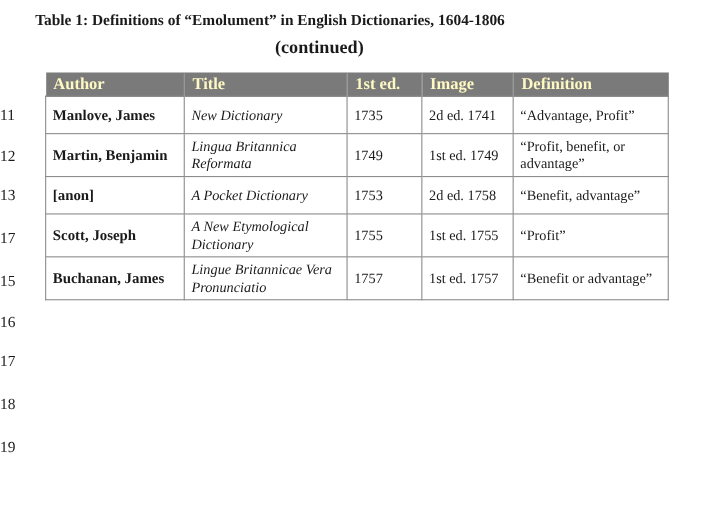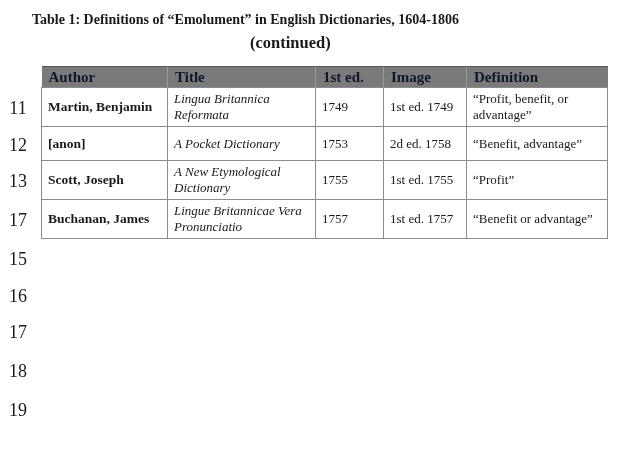--- a/index.html
+++ b/index.html
@@ -7,27 +7,27 @@
          font-family: "Liberation Serif", "DejaVu Serif", serif; color: #1a1a1a; }
   .caption { position: absolute; left: 0; width: 640px; top: 12px; text-align: left; }
   .caption .line1 { position: absolute; left: 32px; top: 0; font-weight: bold; font-size: 14px; white-space: nowrap; }
   .caption .line2 { position: absolute; left: 250px; top: 21px; font-weight: bold; font-size: 16.5px; white-space: nowrap; }
   table { position: absolute; left: 41px; top: 66px; border-collapse: collapse; table-layout: fixed; width: 566px; }
   col.c-author { width: 126px; }
   col.c-title { width: 148px; }
   col.c-ed { width: 68px; }
   col.c-image { width: 83px; }
   col.c-def { width: 141px; }
-  th { background: #7a7a7a; color: #0f172a; text-align: left; font-weight: bold; font-size: 15px;
+  th { background: #7a7a7a; color: #fef9c3; text-align: left; font-weight: bold; font-size: 15px;
        padding: 0 7px; height: 20px; border-left: 1px solid #9a9a9a; border-top: 1px solid #555; }
   th:first-child { border-left: none; }
   td { border: 1px solid #8c8c8c; font-size: 13px; line-height: 16px; padding: 3px 6px; vertical-align: middle; height: 32px; box-sizing: border-box; }
   td.author { font-weight: bold; font-size: 13.5px; }
   td.title { font-style: italic; }
-  .rownum { position: absolute; left: 0; width: 36px; text-align: center; font-size: 18px; }
+  .rownum { position: absolute; left: 0; width: 36px; font-size: 14px; }
 </style>
 </head>
 <body>
 
 <div class="caption">
   <div class="line1">Table 1: Definitions of “Emolument” in English Dictionaries, 1604-1806</div>
   <div class="line2">(continued)</div>
 </div>
 
 <div id="rownums">
@@ -54,20 +54,27 @@
   <thead>
     <tr>
       <th>Author</th>
       <th>Title</th>
       <th>1st ed.</th>
       <th>Image</th>
       <th>Definition</th>
     </tr>
   </thead>
   <tbody id="tbody">
+      <tr style="height: 34px;">
+        <td class="author">Manlove, James</td>
+        <td class="title">New Dictionary</td>
+        <td class="">1735</td>
+        <td class="">2d ed. 1741</td>
+        <td class="">“Advantage, Profit”</td>
+      </tr>
       <tr style="height: 38px;">
         <td class="author">Martin, Benjamin</td>
         <td class="title">Lingua Britannica Reformata</td>
         <td class="">1749</td>
         <td class="">1st ed. 1749</td>
         <td class="">“Profit, benefit, or advantage”</td>
       </tr>
       <tr style="height: 34px;">
         <td class="author">[anon]</td>
         <td class="title">A Pocket Dictionary</td>

